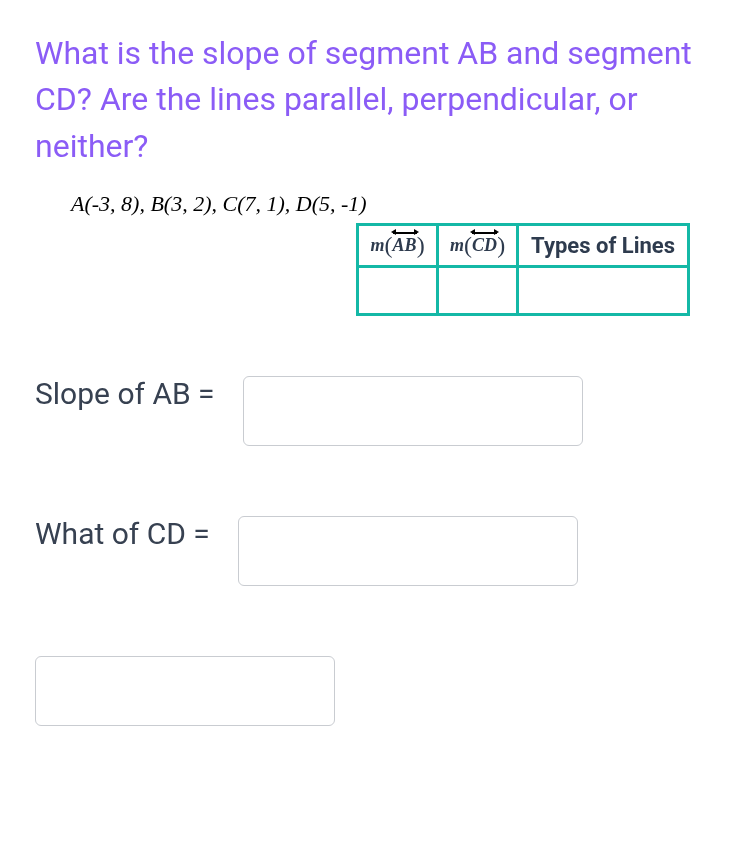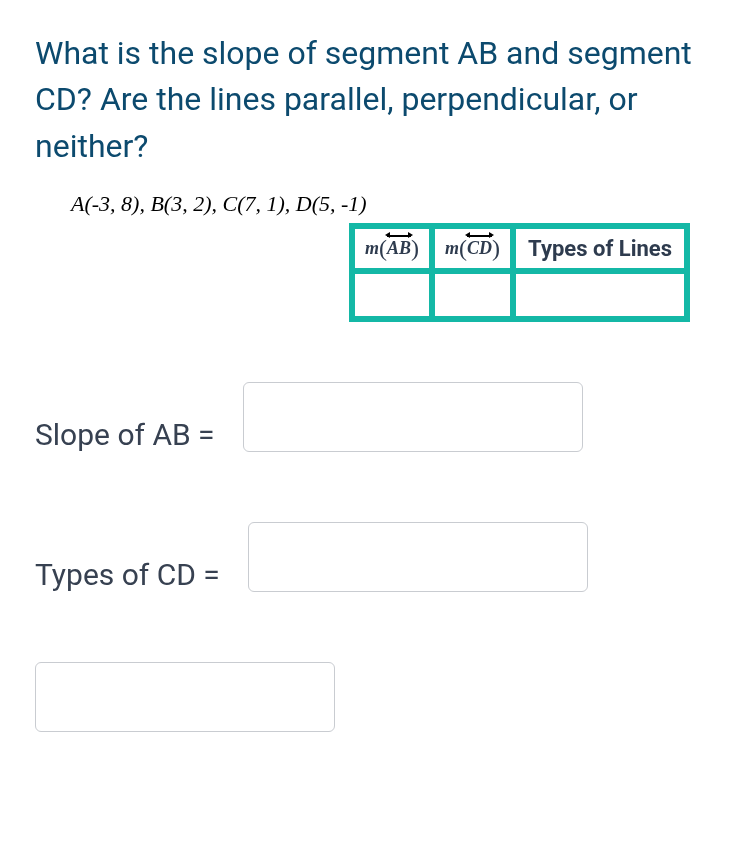--- a/index.html
+++ b/index.html
@@ -10,21 +10,21 @@
     body {
       font-family: -apple-system, BlinkMacSystemFont, "Segoe UI", Roboto, "Helvetica Neue", Arial, sans-serif;
       background: #ffffff;
       color: #2e3b4e;
       padding: 30px 35px;
       width: 733px;
     }
     .question {
       font-size: 32px;
       line-height: 1.45;
-      color: #0c4a6e;
+      color: #8b5cf6;
       font-weight: 400;
       margin-bottom: 22px;
     }
     .points {
       font-family: "Times New Roman", Times, serif;
       font-style: italic;
       font-size: 22px;
       color: #000;
       margin-bottom: 6px;
       margin-left: 36px;
@@ -33,21 +33,21 @@
       display: flex;
       justify-content: flex-end;
       padding-right: 8px;
       margin-bottom: 60px;
     }
     table.header-table {
       border-collapse: collapse;
       font-family: "Times New Roman", Times, serif;
     }
     table.header-table th, table.header-table td {
-      border: 6px solid #14b8a6;
+      border: 3px solid #14b8a6;
       text-align: center;
       vertical-align: middle;
     }
     table.header-table th {
       font-size: 18px;
       padding: 6px 10px;
       font-weight: bold;
     }
     table.header-table th.types {
       font-family: -apple-system, BlinkMacSystemFont, "Segoe UI", Roboto, Arial, sans-serif;
@@ -102,21 +102,21 @@
       border-bottom: 3.5px solid transparent;
     }
     .paren {
       font-size: 24px;
       font-style: normal;
       font-weight: normal;
       vertical-align: -2px;
     }
     .answer-row {
       display: flex;
-      align-items: flex-end;
+      align-items: flex-start;
       margin-bottom: 70px;
     }
     .answer-row:last-child {
       margin-bottom: 0;
     }
     .answer-label {
       font-size: 30px;
       color: #374151;
       font-weight: 400;
       margin-right: 28px;
@@ -164,19 +164,19 @@
   </tbody>
     </table>
 </div>
 
 <div class="answer-row">
   <div class="answer-label">Slope of AB =</div>
   <input type="text" class="answer-input" value="" style="">
 </div>
 
 <div class="answer-row">
-  <div class="answer-label">Types of CD =</div>
+  <div class="answer-label">What of CD =</div>
   <input type="text" class="answer-input" value="" style="">
 </div>
 
 <div class="answer-row">
   <input type="text" class="answer-input narrow" value="" style="">
 </div>
 
 </body></html>

